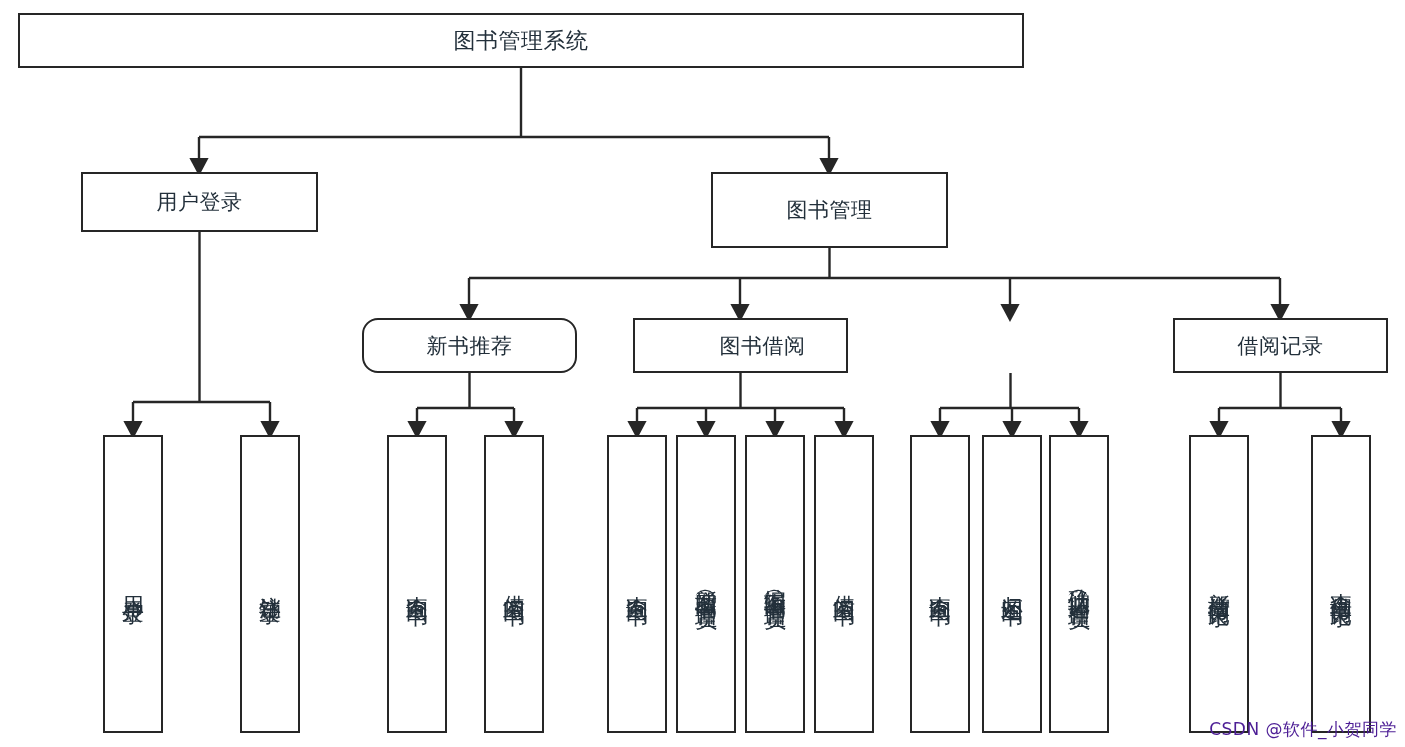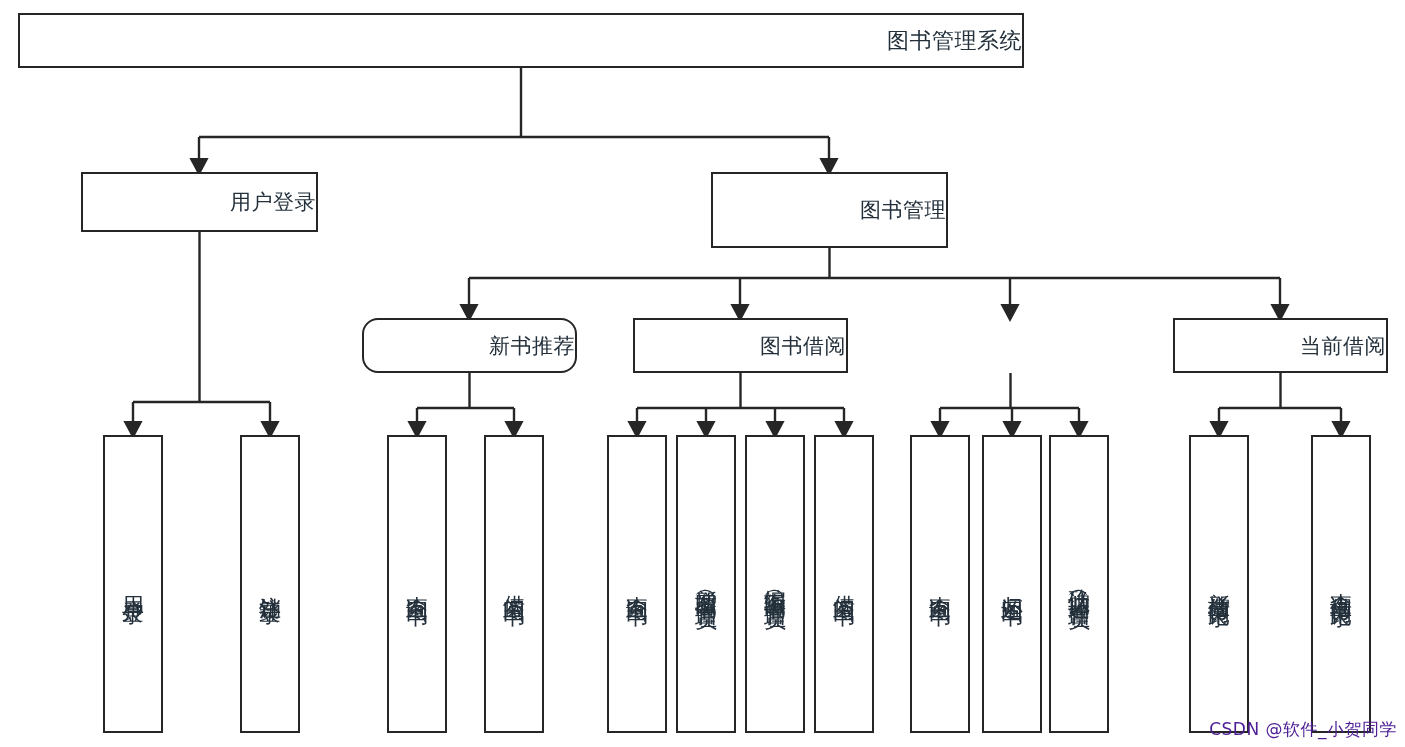--- a/index.html
+++ b/index.html
@@ -25,21 +25,21 @@
     height: 747px;
     pointer-events: none;
   }
   .node {
     position: absolute;
     box-sizing: border-box;
     border: 2px solid #262626;
     background: #ffffff;
     display: flex;
     align-items: center;
-    justify-content: flex-end;
+    justify-content: center;
     color: #23303b;
   }
   .node-h {
     font-size: 21px;
     letter-spacing: 0.5px;
     white-space: nowrap;
   }
   .node-title {
     font-size: 22px;
   }
@@ -129,21 +129,21 @@
     <span>图书管理</span>
   </div>
 
   <div class="node node-h" style="left: 362px; top: 318px; width: 215px; height: 55px; border-radius: 16px;">
     <span>新书推荐</span>
   </div>
   <div class="node node-h" style="left: 633px; top: 318px; width: 215px; height: 55px; padding-left: 44px;">
     <span>图书借阅</span>
   </div>
   <div class="node node-h" style="left: 1173px; top: 318px; width: 215px; height: 55px;">
-    <span>当前借阅</span>
+    <span>借阅记录</span>
   </div>
 
   <div class="node node-v" style="left: 103px; top: 435px; width: 60px; height: 298px;">
     <span>用户登录</span>
   </div>
   <div class="node node-v" style="left: 240px; top: 435px; width: 60px; height: 298px;">
     <span>注销登录</span>
   </div>
   <div class="node node-v" style="left: 387px; top: 435px; width: 60px; height: 298px;">
     <span>查询图书</span>

